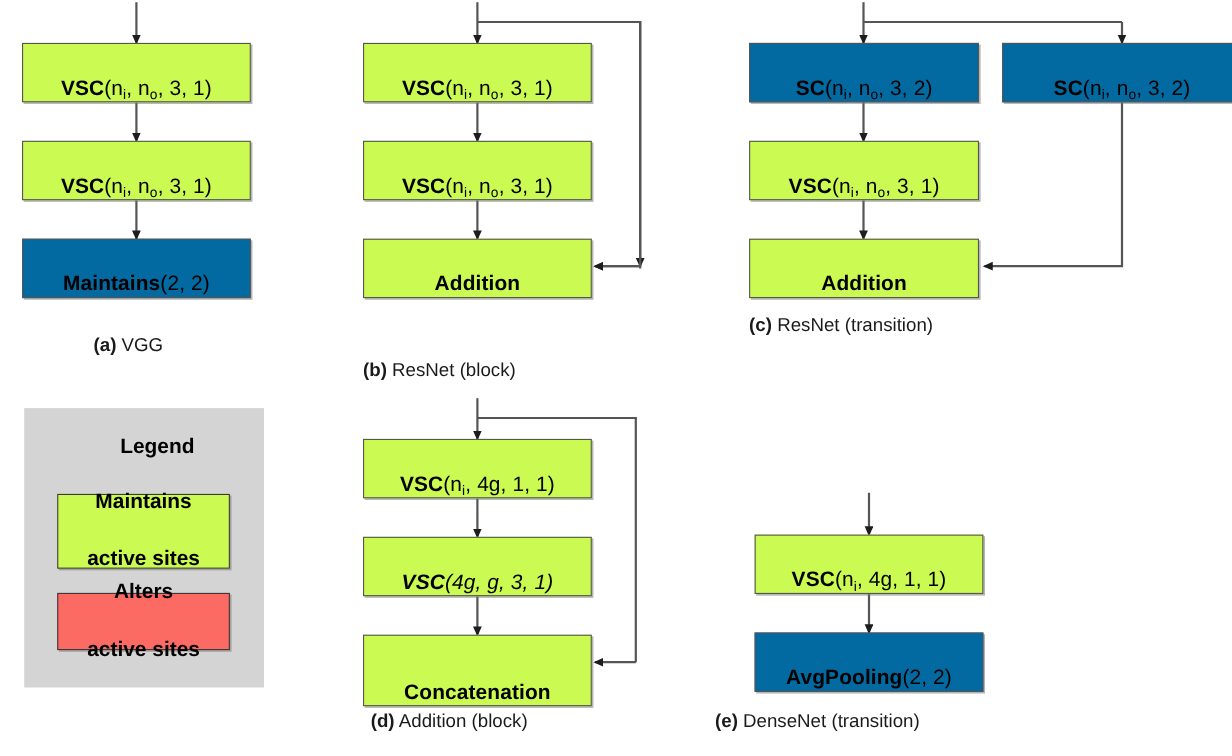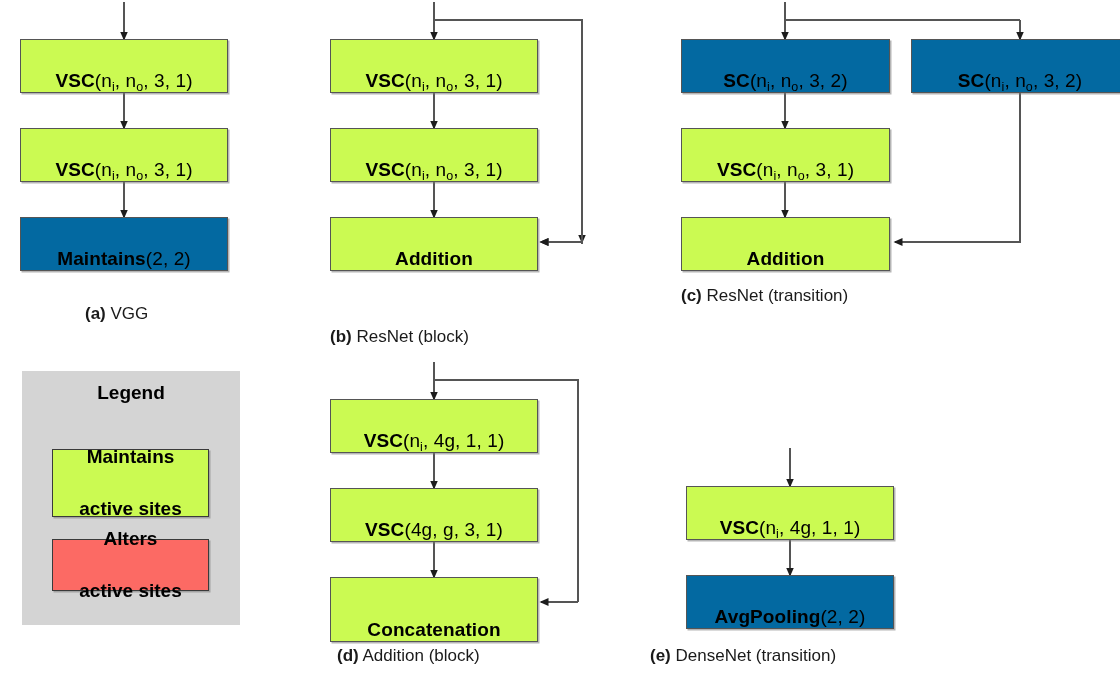--- a/index.html
+++ b/index.html
@@ -158,35 +158,35 @@
     <span><span class="op">VSC</span><span class="args"><span>(n</span><sub>i</sub><span>, n</span><sub>o</sub><span>, 3, 1)</span></span></span>
   </div>
   <div class="node green" style="left:681px;top:217px;width:209px;height:54px;">
     <span class="op">Addition</span>
   </div>
   <div class="caption" style="left:681px;top:286px;">
     <span class="tag">(c)</span><span> ResNet (transition)</span>
   </div>
 
   <div class="legendbox" style="left:22px;top:371px;width:218px;height:254px;">
-    <div class="legendtitle" style="left:0;top:11px;">Legend</div>
+    <div class="legendtitle" style="left:0;top:25px;padding-left:12px;">Legend</div>
     <div class="legnode" style="left:30px;top:78px;width:157px;height:68px;background:#cbfa52;flex-direction:column;">
       <span>Maintains</span>
       <span>active sites</span>
     </div>
     <div class="legnode" style="left:30px;top:168px;width:157px;height:52px;background:#fc6a64;flex-direction:column;">
       <span>Alters</span>
       <span>active sites</span>
     </div>
   </div>
 
   <div class="node green" style="left:330px;top:399px;width:208px;height:54px;">
     <span><span class="op">VSC</span><span class="args"><span>(n</span><sub>i</sub><span>, 4g, 1, 1)</span></span></span>
   </div>
-  <div class="node green" style="left:330px;top:488px;width:208px;height:54px;">
+  <div class="node green" style="left:330px;top:488px;width:208px;height:54px;font-style:italic;">
     <span><span class="op">VSC</span><span class="args">(4g, g, 3, 1)</span></span>
   </div>
   <div class="node green" style="left:330px;top:577px;width:208px;height:65px;">
     <span class="op">Concatenation</span>
   </div>
   <div class="caption" style="left:337px;top:646px;">
     <span class="tag">(d)</span><span> Addition (block)</span>
   </div>
 
   <div class="node green" style="left:686px;top:486px;width:208px;height:54px;">

